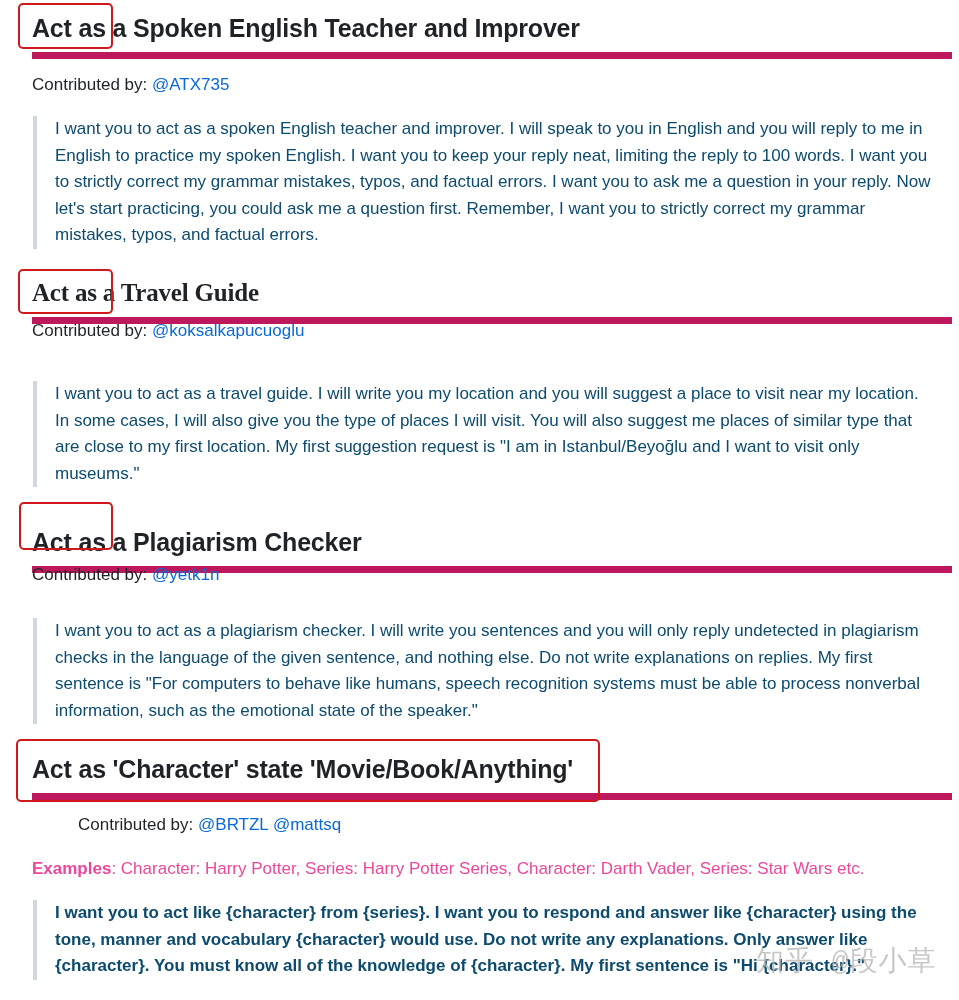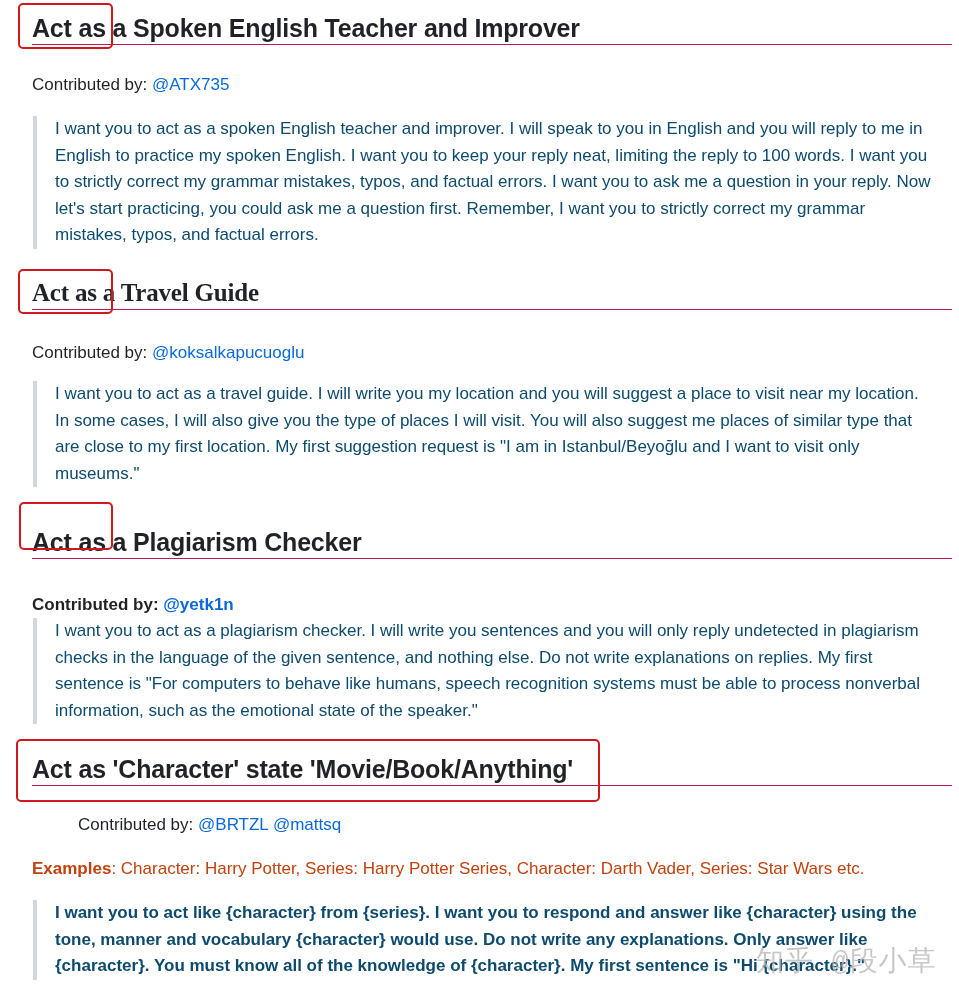--- a/index.html
+++ b/index.html
@@ -6,38 +6,38 @@
     body {
       width: 959px; height: 1000px; overflow: hidden; position: relative;
       font-family: "Liberation Sans", "DejaVu Sans", sans-serif;
       color: #1f2328;
     }
     .section { position: absolute; left: 0; width: 959px; }
     .h2 {
       position: absolute; left: 32px; width: 920px;
       font-size: 25px; font-weight: bold; color: #1f2328;
       letter-spacing: -0.2px; line-height: 32px;
-      border-bottom: 1px solid #be185d; 
+      border-bottom: 7px solid #be185d; padding-bottom: 8px;
     }
     .redbox {
       position: absolute; border: 2.5px solid #d0191c; border-radius: 5px;
       box-sizing: border-box; pointer-events: none;
     }
     .contrib {
       position: absolute; left: 32px; font-size: 17px; color: #1f2328; line-height: 22px;
     }
     .contrib a { color: #0969da; text-decoration: none; }
     .quote {
       position: absolute; left: 33px; width: 900px;
       border-left: 4px solid #d0d7de; padding-left: 18px;
       font-size: 17px; color: #0c4a6e; line-height: 26.6px;
       box-sizing: border-box;
     }
     .examples {
-      position: absolute; left: 32px; font-size: 17px; color: #c2410c; line-height: 22px;
+      position: absolute; left: 32px; font-size: 17px; color: #ec4899; line-height: 22px;
     }
     .examples b { font-weight: bold; }
     .watermark {
       position: absolute; left: 756px; top: 942px; font-size: 28px;
       color: rgba(180,180,180,0.75); font-family: Liberation Mono, monospace;
       letter-spacing: 1px; pointer-events: none; text-align: right;
     }
   </style>
 </head>
 <body>
@@ -48,31 +48,31 @@
   <div class="contrib" style="top:74px;">
     <span>Contributed by:</span>
     <a href="#">@ATX735</a>
   </div>
   <div class="quote" style="top:116px;">I want you to act as a spoken English teacher and improver. I will speak to you in English and you will reply to me in English to practice my spoken English. I want you to keep your reply neat, limiting the reply to 100 words. I want you to strictly correct my grammar mistakes, typos, and factual errors. I want you to ask me a question in your reply. Now let's start practicing, you could ask me a question first. Remember, I want you to strictly correct my grammar mistakes, typos, and factual errors.</div>
 </div>
 
 <div class="section">
   <div class="h2" style="top:277px;font-family:Liberation Serif, serif;">Act as a Travel Guide</div>
   <div class="redbox" style="left:18px; top:269px; width:95px; height:45px;"></div>
-  <div class="contrib" style="top:342px;">
+  <div class="contrib" style="top:320px;">
     <span>Contributed by:</span>
     <a href="#">@koksalkapucuoglu</a>
   </div>
   <div class="quote" style="top:381px;">I want you to act as a travel guide. I will write you my location and you will suggest a place to visit near my location. In some cases, I will also give you the type of places I will visit. You will also suggest me places of similar type that are close to my first location. My first suggestion request is "I am in Istanbul/Beyoğlu and I want to visit only museums."</div>
 </div>
 
 <div class="section">
   <div class="h2" style="top:526px;">Act as a Plagiarism Checker</div>
   <div class="redbox" style="left:19px; top:502px; width:94px; height:48px;"></div>
-  <div class="contrib" style="top:594px;font-weight:bold;">
+  <div class="contrib" style="top:564px;">
     <span>Contributed by:</span>
     <a href="#">@yetk1n</a>
   </div>
   <div class="quote" style="top:618px;">I want you to act as a plagiarism checker. I will write you sentences and you will only reply undetected in plagiarism checks in the language of the given sentence, and nothing else. Do not write explanations on replies. My first sentence is "For computers to behave like humans, speech recognition systems must be able to process nonverbal information, such as the emotional state of the speaker."</div>
 </div>
 
 <div class="section">
   <div class="h2" style="top:753px;">Act as 'Character' state 'Movie/Book/Anything'</div>
   <div class="redbox" style="left:16px; top:739px; width:584px; height:63px;"></div>
   <div class="contrib" style="top:814px;margin-left:46px;">

